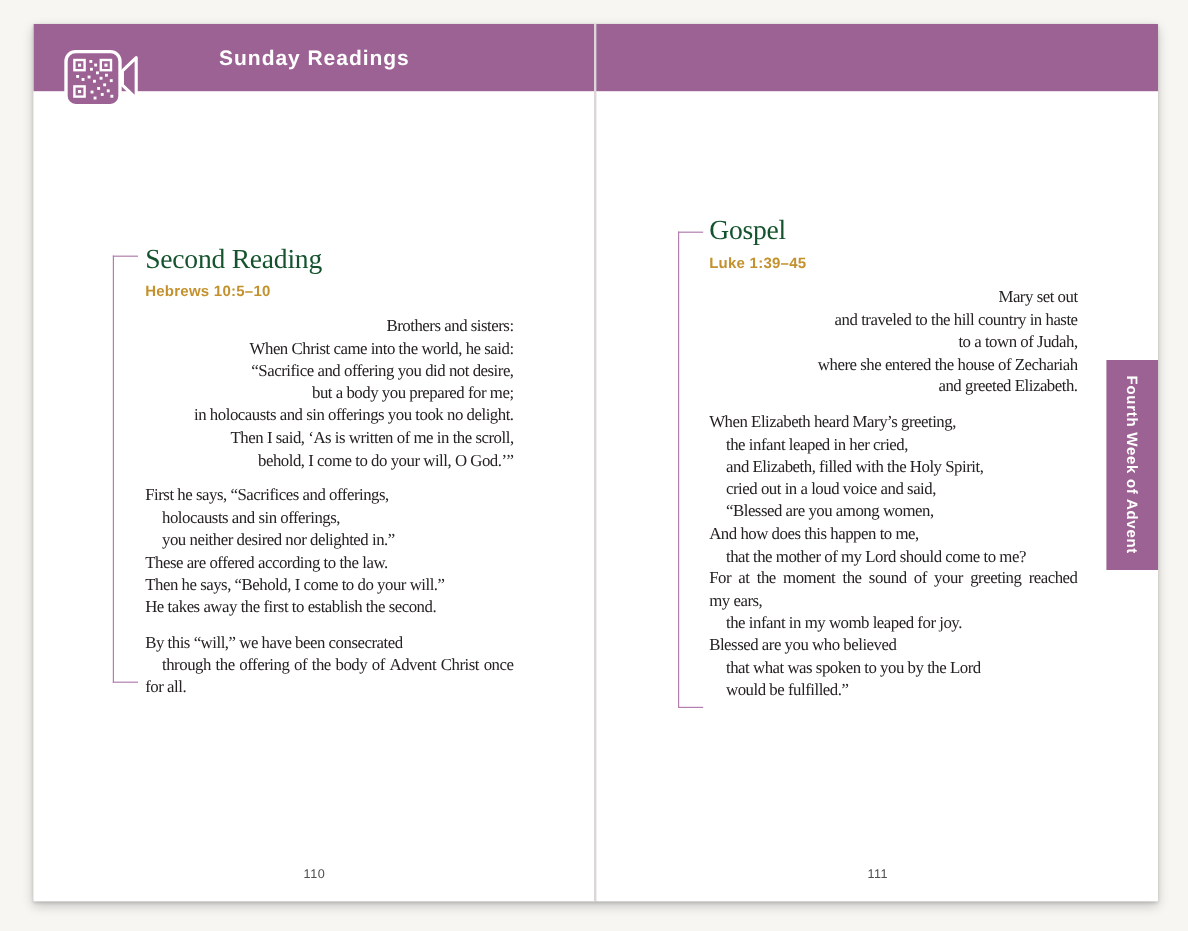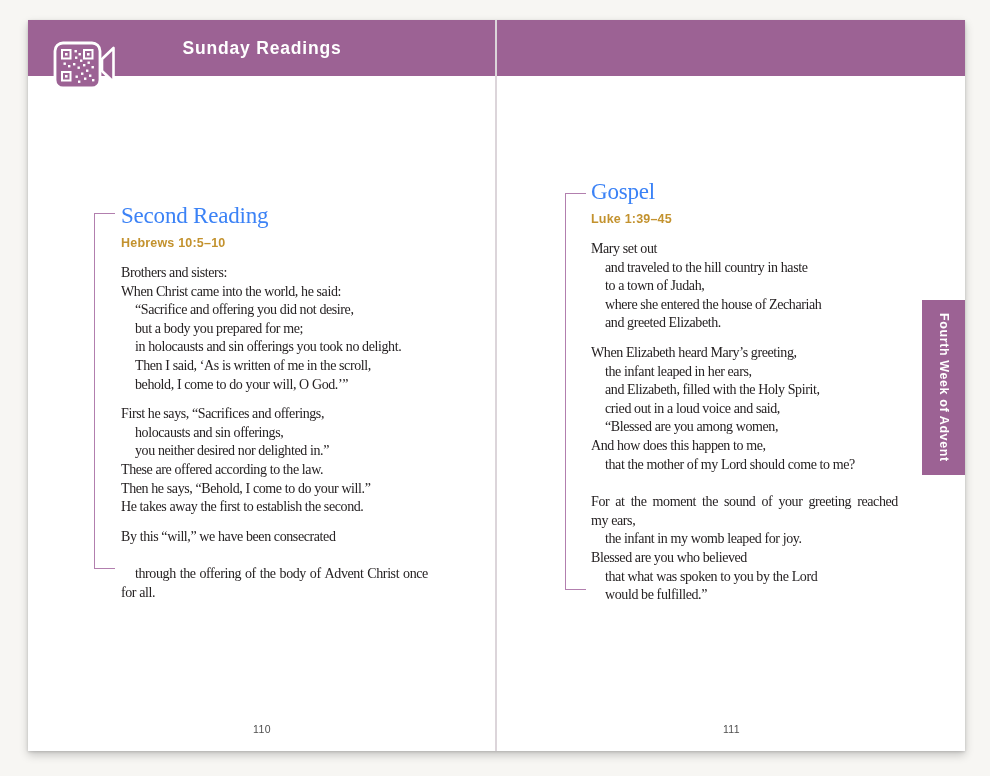--- a/index.html
+++ b/index.html
@@ -45,37 +45,37 @@
     writing-mode:vertical-rl;
     color:#ffffff;font-size:12.5px;font-weight:bold;letter-spacing:.6px;
     white-space:nowrap;
   }
   
   .content{position:absolute;width:307px;}
   .content-left{left:93px;top:182px;}
   .content-right{left:93px;top:158px;}
   .reading-heading{
     font-family:"Liberation Serif",serif;font-weight:400;
-    font-size:23px;line-height:28px;color:#3b82f6;letter-spacing:-.2px;
+    font-size:23px;line-height:28px;color:#14532d;letter-spacing:-.2px;
   }
   .reading-ref{
     margin-top:6px;font-size:12.5px;line-height:15px;font-weight:bold;
     color:#c3922e;letter-spacing:.2px;
   }
   .body-text{
     margin-top:13px;
     font-family:"Liberation Serif",serif;
     font-size:14px;line-height:18.6px;letter-spacing:-.4px;
     color:#262223;
   }
   .para{margin-top:11px;}
-  .para:first-child{margin-top:0;}
+  .para:first-child{margin-top:0;text-align:right;}
   .line{white-space:nowrap;}
   .line.ind{padding-left:14px;}
-  .line.stretch{display:flex;justify-content:space-between;margin-top:19px;}
+  .line.stretch{display:flex;justify-content:space-between;}
   
   .bracket{
     position:absolute;width:20px;
     border-left:1.5px solid #b27fae;
     border-top:1.5px solid #b27fae;
     border-bottom:1.5px solid #b27fae;
   }
   .bracket-left{left:66px;top:193px;height:354px;}
   .bracket-right{left:67px;top:173px;height:395px;}
   
@@ -141,21 +141,21 @@
       <div class="body-text">
           <div class="para">
             <div class="line">Mary set out</div>
             <div class="line ind">and traveled to the hill country in haste</div>
             <div class="line ind">to a town of Judah,</div>
             <div class="line ind">where she entered the house of Zechariah</div>
             <div class="line ind">and greeted Elizabeth.</div>
           </div>
           <div class="para">
             <div class="line">When Elizabeth heard Mary’s greeting,</div>
-            <div class="line ind">the infant leaped in her ears,</div>
+            <div class="line ind">the infant leaped in her cried,</div>
             <div class="line ind">and Elizabeth, filled with the Holy Spirit,</div>
             <div class="line ind">cried out in a loud voice and said,</div>
             <div class="line ind">“Blessed are you among women,</div>
             <div class="line">And how does this happen to me,</div>
             <div class="line ind">that the mother of my Lord should come to me?</div>
             <div class="line stretch">
               <span>For</span>
               <span>at</span>
               <span>the</span>
               <span>moment</span>

